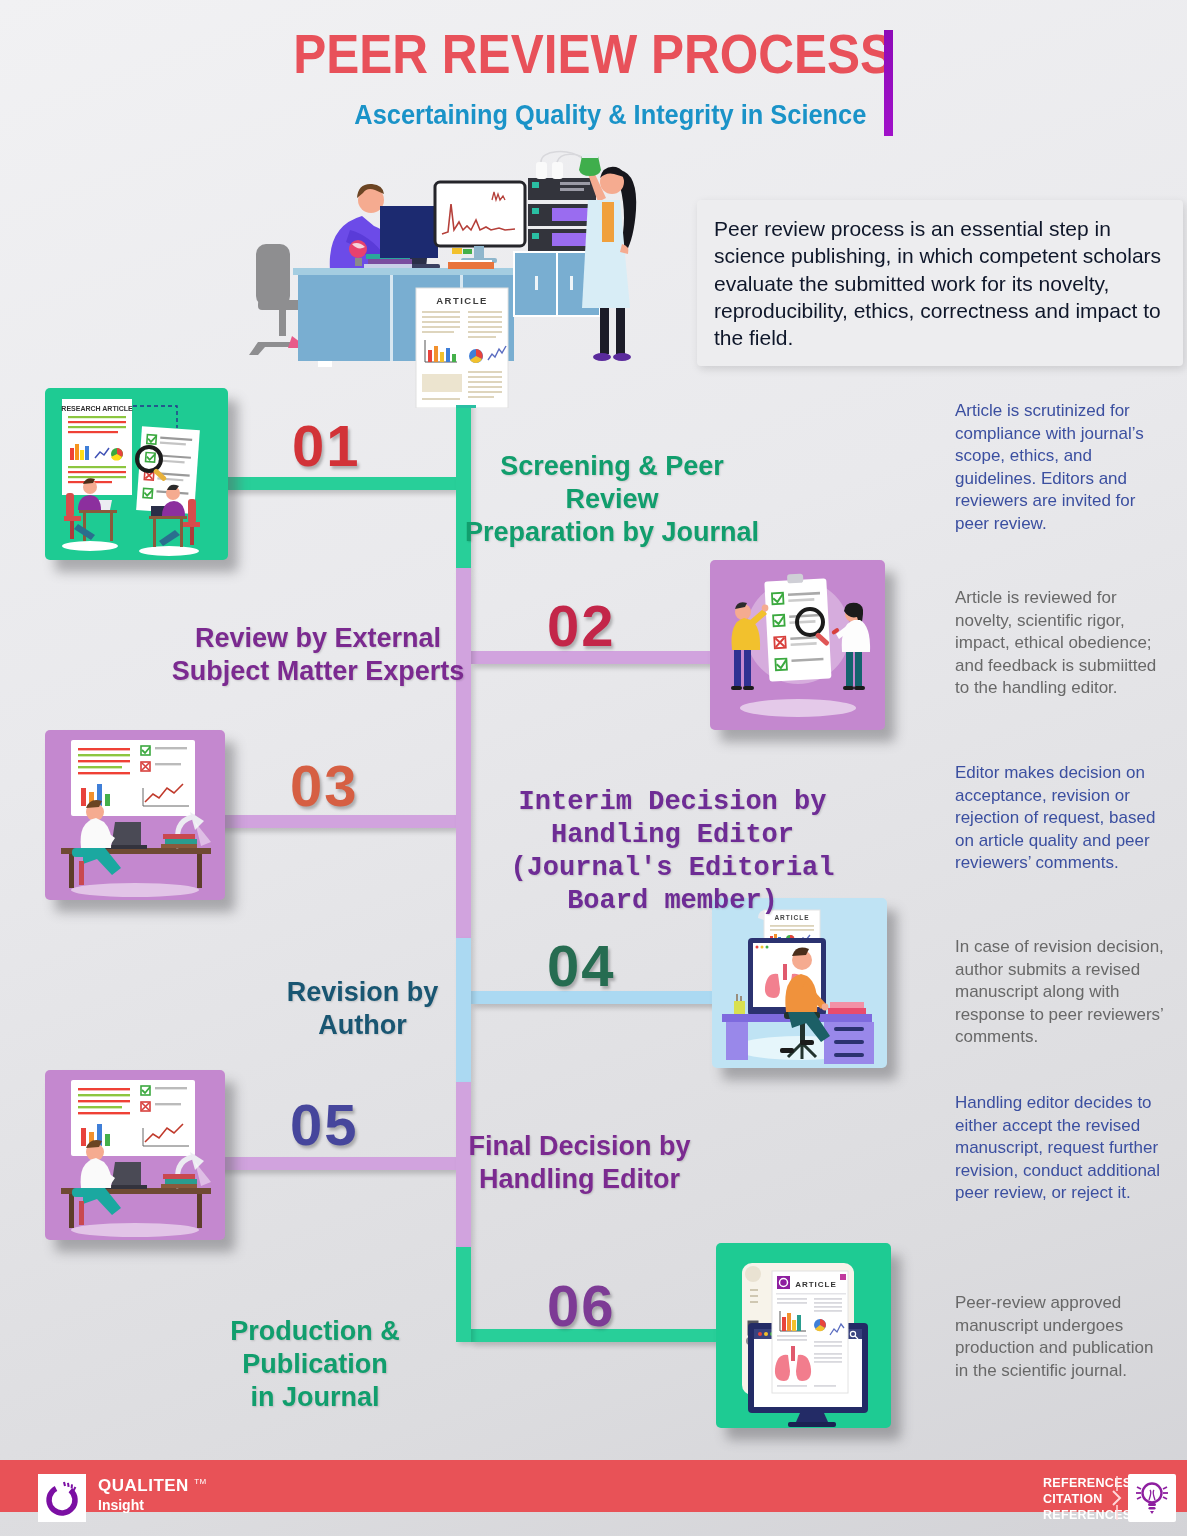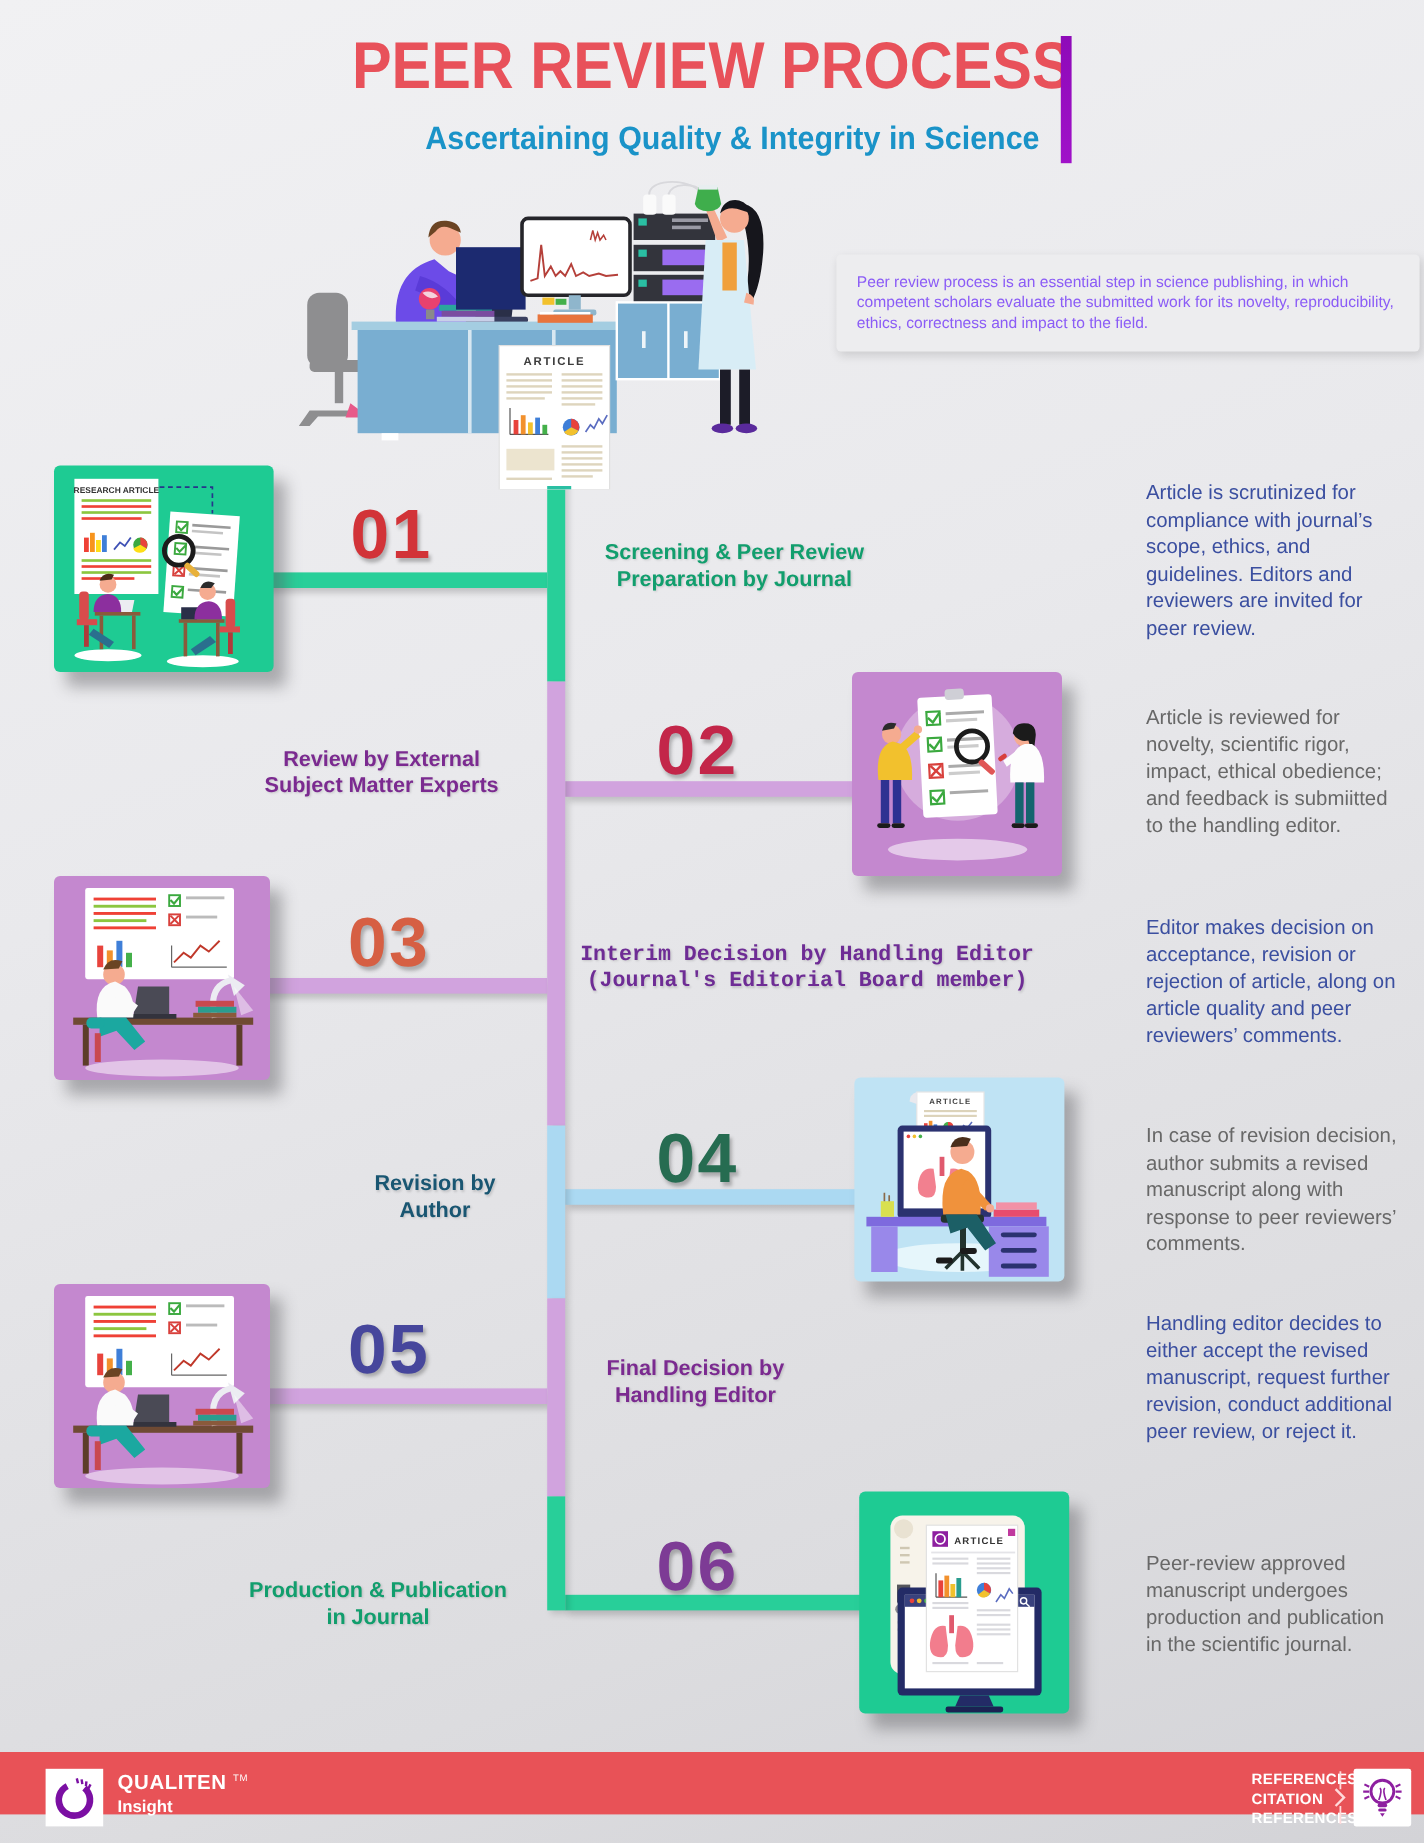--- a/index.html
+++ b/index.html
@@ -9,23 +9,23 @@
   
   .title{position:absolute;top:22px;left:0;width:1187px;text-align:center;margin:0;
     font-size:55px;font-weight:800;color:#e8515a;letter-spacing:0;}
   .title span{display:inline-block;transform:scaleX(.9);}
   .subtitle{position:absolute;top:100px;left:30px;width:1160px;text-align:center;margin:0;
     font-size:27px;font-weight:700;color:#1a93c8;}
   .subtitle span{display:inline-block;transform:scaleX(.94);}
   .accent-bar{position:absolute;left:884px;top:30px;width:9px;height:106px;
     background:linear-gradient(180deg,#8e0ab8,#a011c9);}
   
-  .intro{position:absolute;left:697px;top:212px;width:452px;padding:15px 17px;
+  .intro{position:absolute;left:697px;top:200px;width:452px;padding:15px 17px;
     background:#ededef;border-radius:4px;box-shadow:2px 3px 8px rgba(0,0,0,.13);
-    color:#8b5cf6;font-size:13px;line-height:1.3;}
+    color:#0f172a;font-size:21px;line-height:1.3;}
   .hero{position:absolute;left:230px;top:148px;width:460px;height:262px;z-index:4;}
   
   .seg{position:absolute;left:456px;width:15px;z-index:3;box-shadow:3px 3px 5px rgba(0,0,0,.14);}
   .s1{top:400px;height:168px;background:#28cf99;}
   .s2{top:568px;height:370px;background:#d1a3de;}
   .s3{top:938px;height:144px;background:#abd9f2;}
   .s4{top:1082px;height:165px;background:#d1a3de;}
   .s5{top:1247px;height:95px;background:#28cf99;}
   .con{position:absolute;height:13px;z-index:2;box-shadow:3px 4px 5px rgba(0,0,0,.18);}
   .c1{left:140px;top:477px;width:316px;background:#28cf99;}
@@ -36,21 +36,21 @@
   .c6{left:471px;top:1329px;width:300px;background:#28cf99;}
   
   .num{position:absolute;z-index:6;font-size:58px;font-weight:800;letter-spacing:2px;
     text-shadow:2px 3px 3px rgba(40,40,40,.3);}
   .n1{left:292px;top:412px;color:#d23338;}
   .n2{left:547px;top:592px;color:#c32649;}
   .n3{left:290px;top:752px;color:#d65f43;}
   .n4{left:547px;top:932px;color:#266c51;}
   .n5{left:290px;top:1091px;color:#46469c;}
   .n6{left:547px;top:1272px;color:#7d3b95;}
-  .lbl{position:absolute;z-index:6;font-weight:700;font-size:18px;text-align:center;
+  .lbl{position:absolute;z-index:6;font-weight:700;font-size:27px;text-align:center;
     white-space:pre-line;line-height:1.22;text-shadow:1px 1px 2px rgba(0,0,0,.15);}
   .l1{left:462px;top:450px;width:300px;color:#119e6d;}
   .l2{left:168px;top:622px;width:300px;color:#7b2a90;}
   .l3{left:480px;top:786px;width:385px;color:#6e2c95;font-family:Liberation Mono, monospace;}
   .l4{left:270px;top:976px;width:185px;color:#195672;}
   .l5{left:462px;top:1130px;width:235px;color:#7b2a90;}
   .l6{left:160px;top:1315px;width:310px;color:#119e6d;}
   .desc{position:absolute;left:955px;width:215px;font-size:17px;line-height:1.33;z-index:6;}
   .blue{color:#3b4fa0;} .gray{color:#686868;}
   .d1{top:400px;} .d2{top:587px;} .d3{top:762px;} .d4{top:936px;} .d5{top:1092px;} .d6{top:1292px;}
@@ -237,21 +237,21 @@
 (Journal's Editorial Board member)</div>
   <div class="lbl l4">Revision by
 Author</div>
   <div class="lbl l6">Production &amp; Publication
 in Journal</div>
   <div class="lbl l5">Final Decision by
 Handling Editor</div>
 
   <div class="desc blue d1">Article is scrutinized for compliance with journal’s scope, ethics, and guidelines. Editors and reviewers are invited for peer review.</div>
   <div class="desc gray d2">Article is reviewed for novelty, scientific rigor, impact, ethical obedience; and feedback is submiitted to the handling editor.</div>
-  <div class="desc blue d3">Editor makes decision on acceptance, revision or rejection of article, along on article quality and peer reviewers’ comments.</div>
+  <div class="desc blue d3">Editor makes decision on acceptance, revision or rejection of request, based on article quality and peer reviewers’ comments.</div>
   <div class="desc gray d4">In case of revision decision, author submits a revised manuscript along with response to peer reviewers’ comments.</div>
   <div class="desc blue d5">Handling editor decides to either accept the revised manuscript, request further revision, conduct additional peer review, or reject it.</div>
   <div class="desc gray d6">Peer-review approved manuscript undergoes production and publication in the scientific journal.</div>
 
   <svg width="0" height="0" style="position:absolute">
     <symbol id="deskscene" viewBox="0 0 180 170">
       <rect x="26" y="10" width="124" height="76" rx="2" fill="#fff"></rect>
       <g>
         <rect x="33" y="18" width="52" height="2.4" fill="#ef4136"></rect>
         <rect x="33" y="24" width="52" height="2.4" fill="#8cc63f"></rect>

